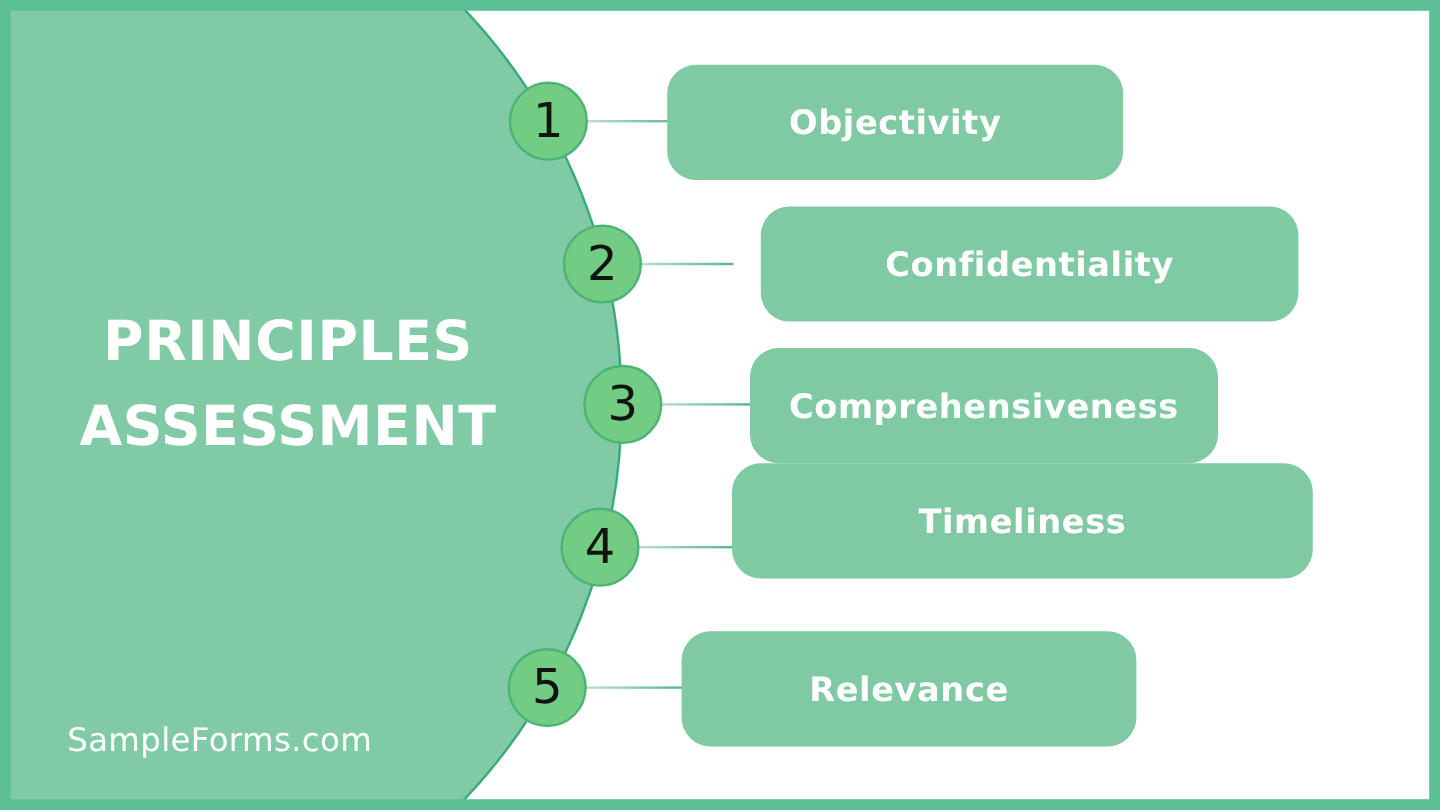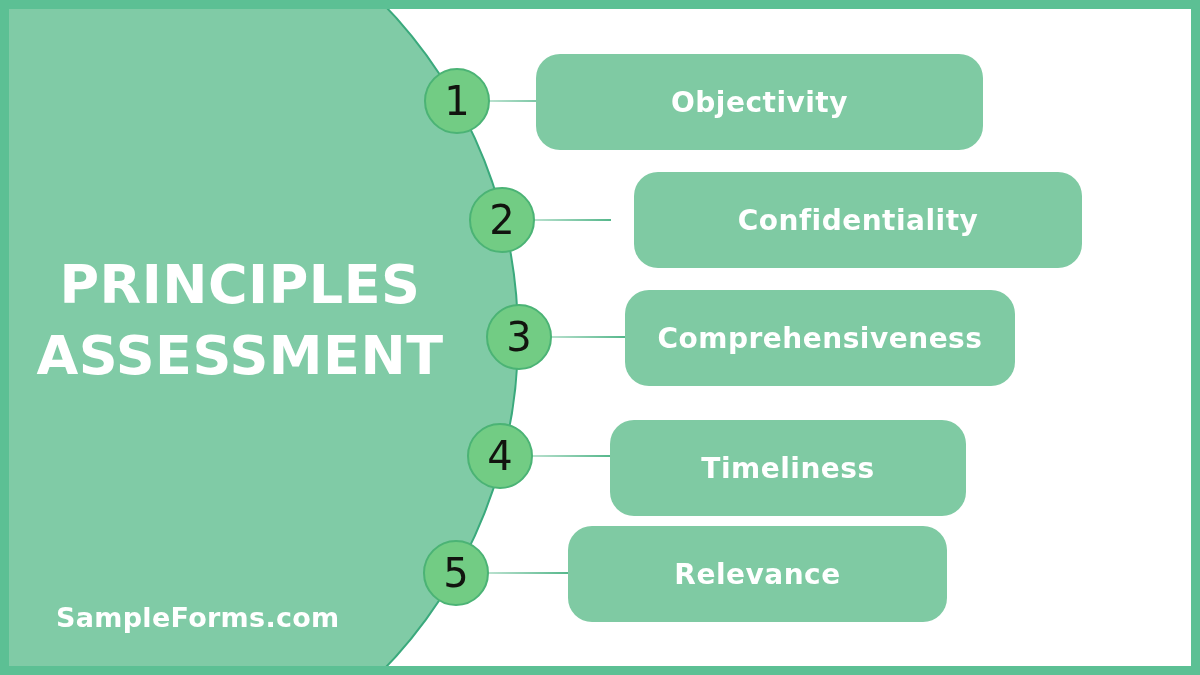--- a/index.html
+++ b/index.html
@@ -32,30 +32,30 @@
     border:2px solid var(--circle-stroke);
     z-index:1;
   }
   .title{
     position:absolute;
     left:25px;top:249px;width:430px;
     z-index:2;
     text-align:center;
     color:var(--text-on-green);
     font-weight:800;
-    font-size:54px;
+    font-size:46px;
     line-height:71px;
     letter-spacing:.5px;
   }
   .watermark{
     position:absolute;
     left:56px;top:602px;
     z-index:2;
     color:var(--text-on-green);
-    font-weight:700;
+    font-weight:400;
     font-size:27px;
     letter-spacing:.3px;
     text-align:right;
   }
   
   .line{
     position:absolute;
     height:2px;
     background:linear-gradient(90deg,#e2f2ea,var(--connector));
     z-index:2;
@@ -90,24 +90,24 @@
     height:96px;
     border-radius:24px;
     background:var(--box-fill);
     display:flex;align-items:center;justify-content:center;
     z-index:2;
     color:var(--text-on-green);
     font-size:28px;
     font-weight:700;
     letter-spacing:.5px;
   }
-  .box.b1{left:536px;top:54px;width:447px;}
+  .box.b1{left:556px;top:54px;width:380px;}
   .box.b2{left:610px;top:172px;width:448px;margin-left:24px;}
   .box.b3{left:625px;top:290px;width:390px;}
-  .box.b4{left:610px;top:420px;width:356px;}
+  .box.b4{left:610px;top:386px;width:484px;}
   .box.b5{left:568px;top:526px;width:379px;}
   
   .frame{
     position:absolute;
     inset:0;
     border:9px solid var(--frame);
     z-index:20;
     pointer-events:none;
   }
 </style>

